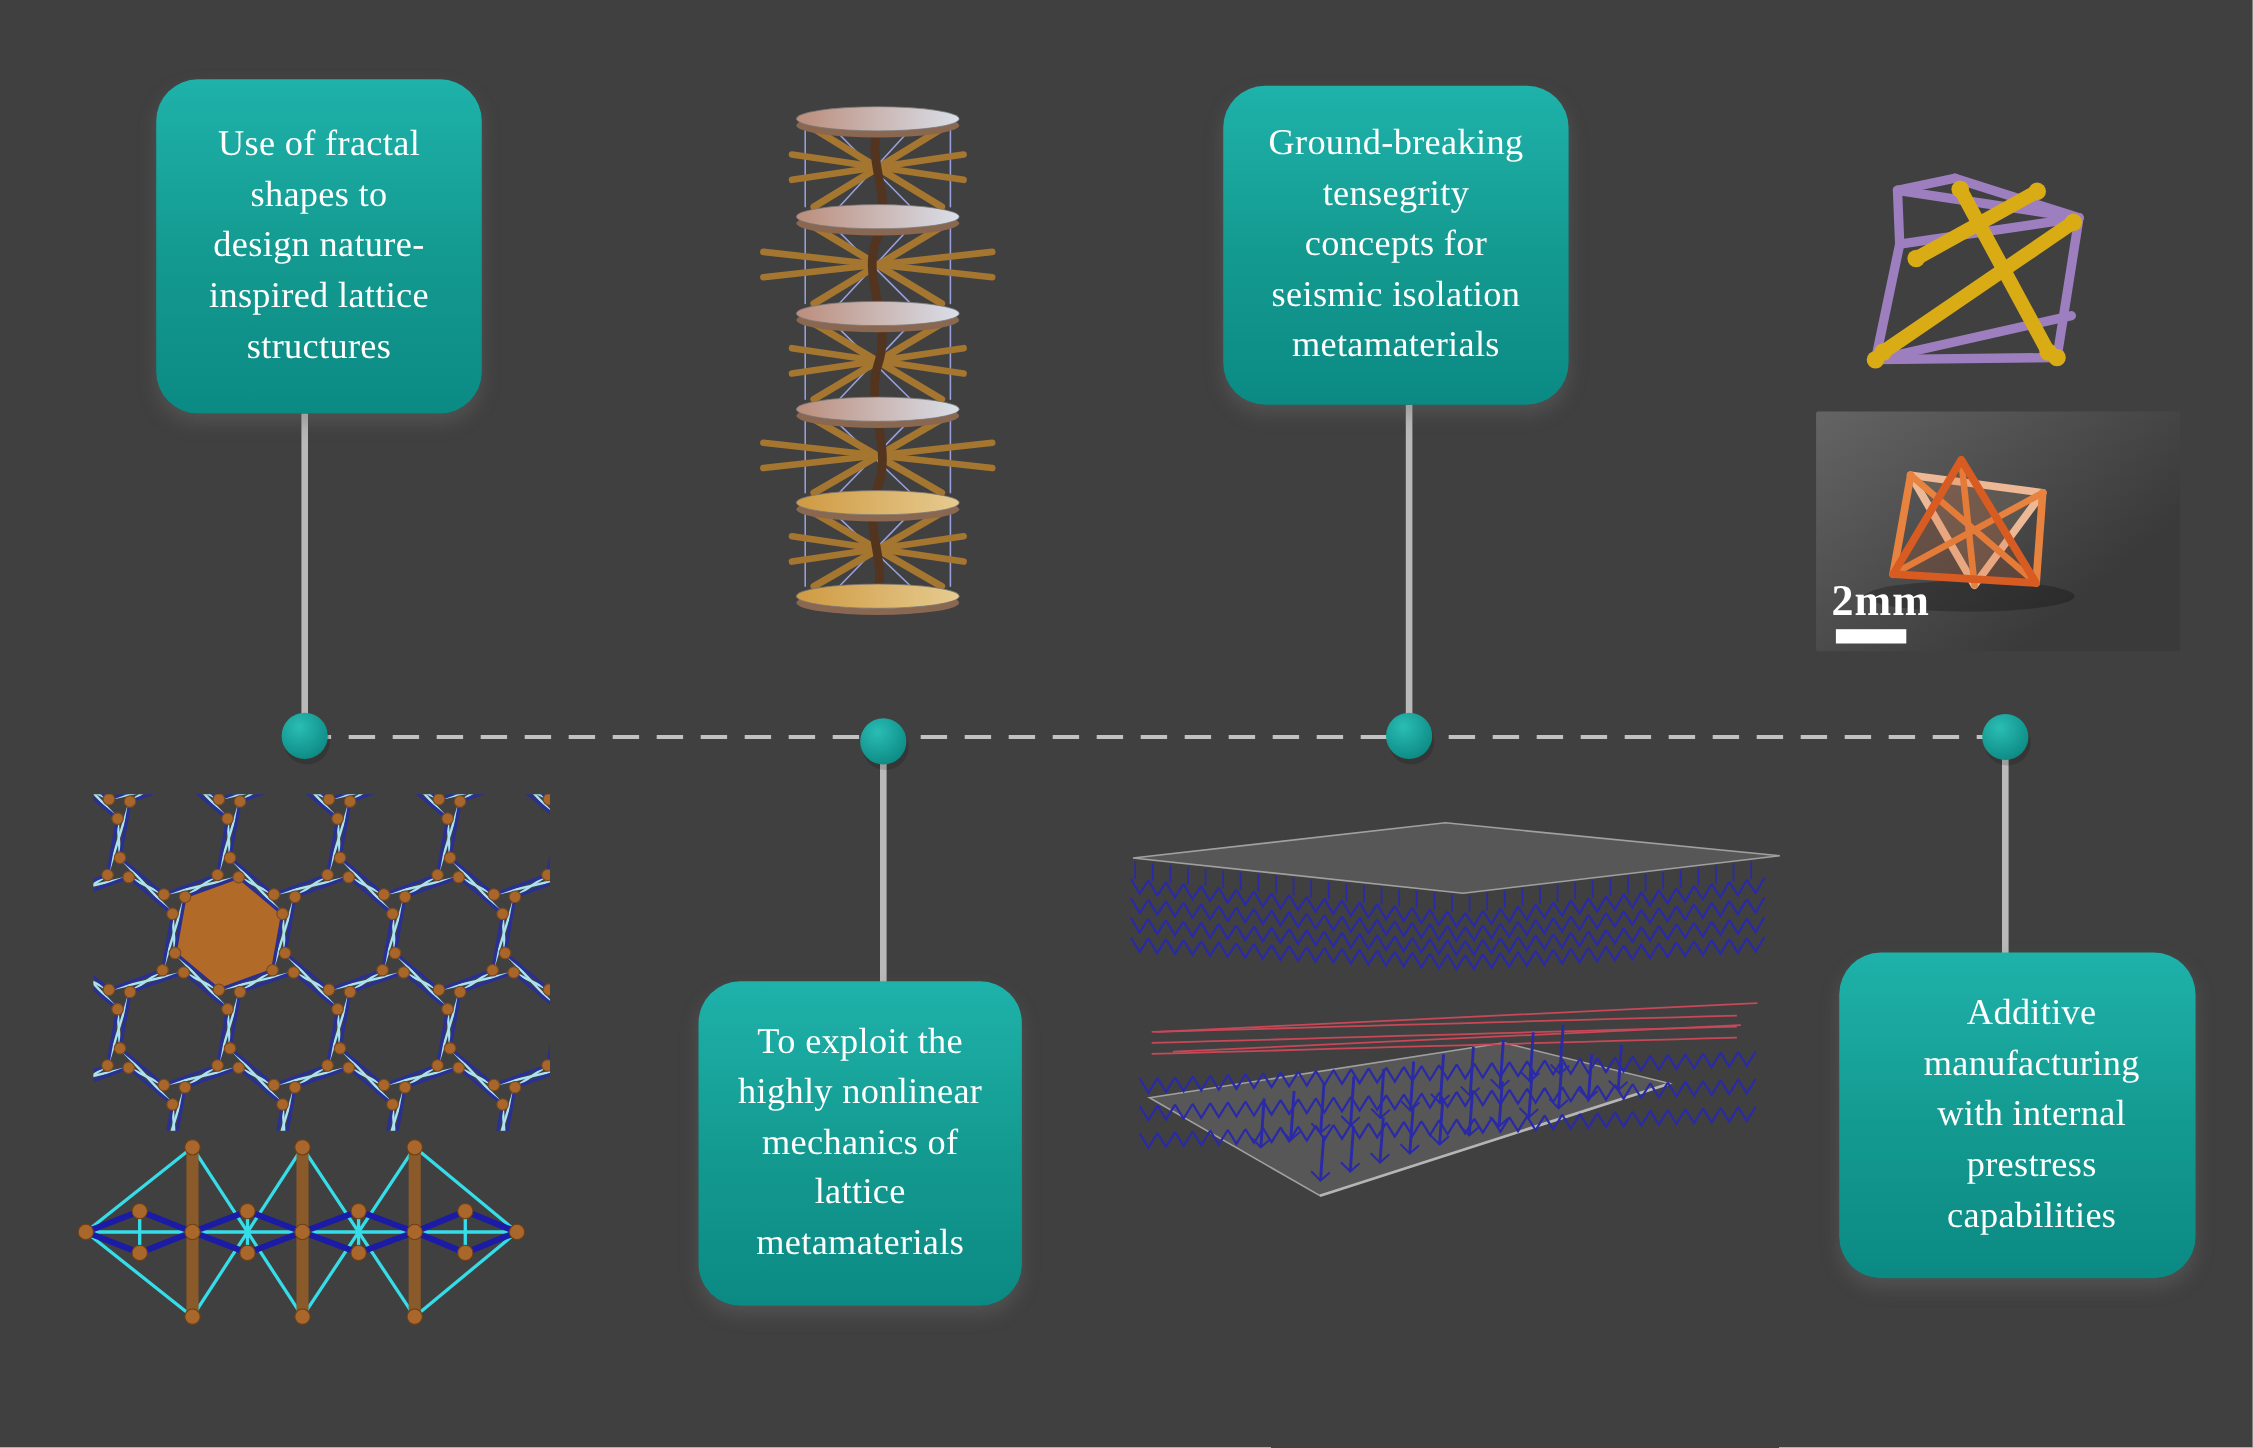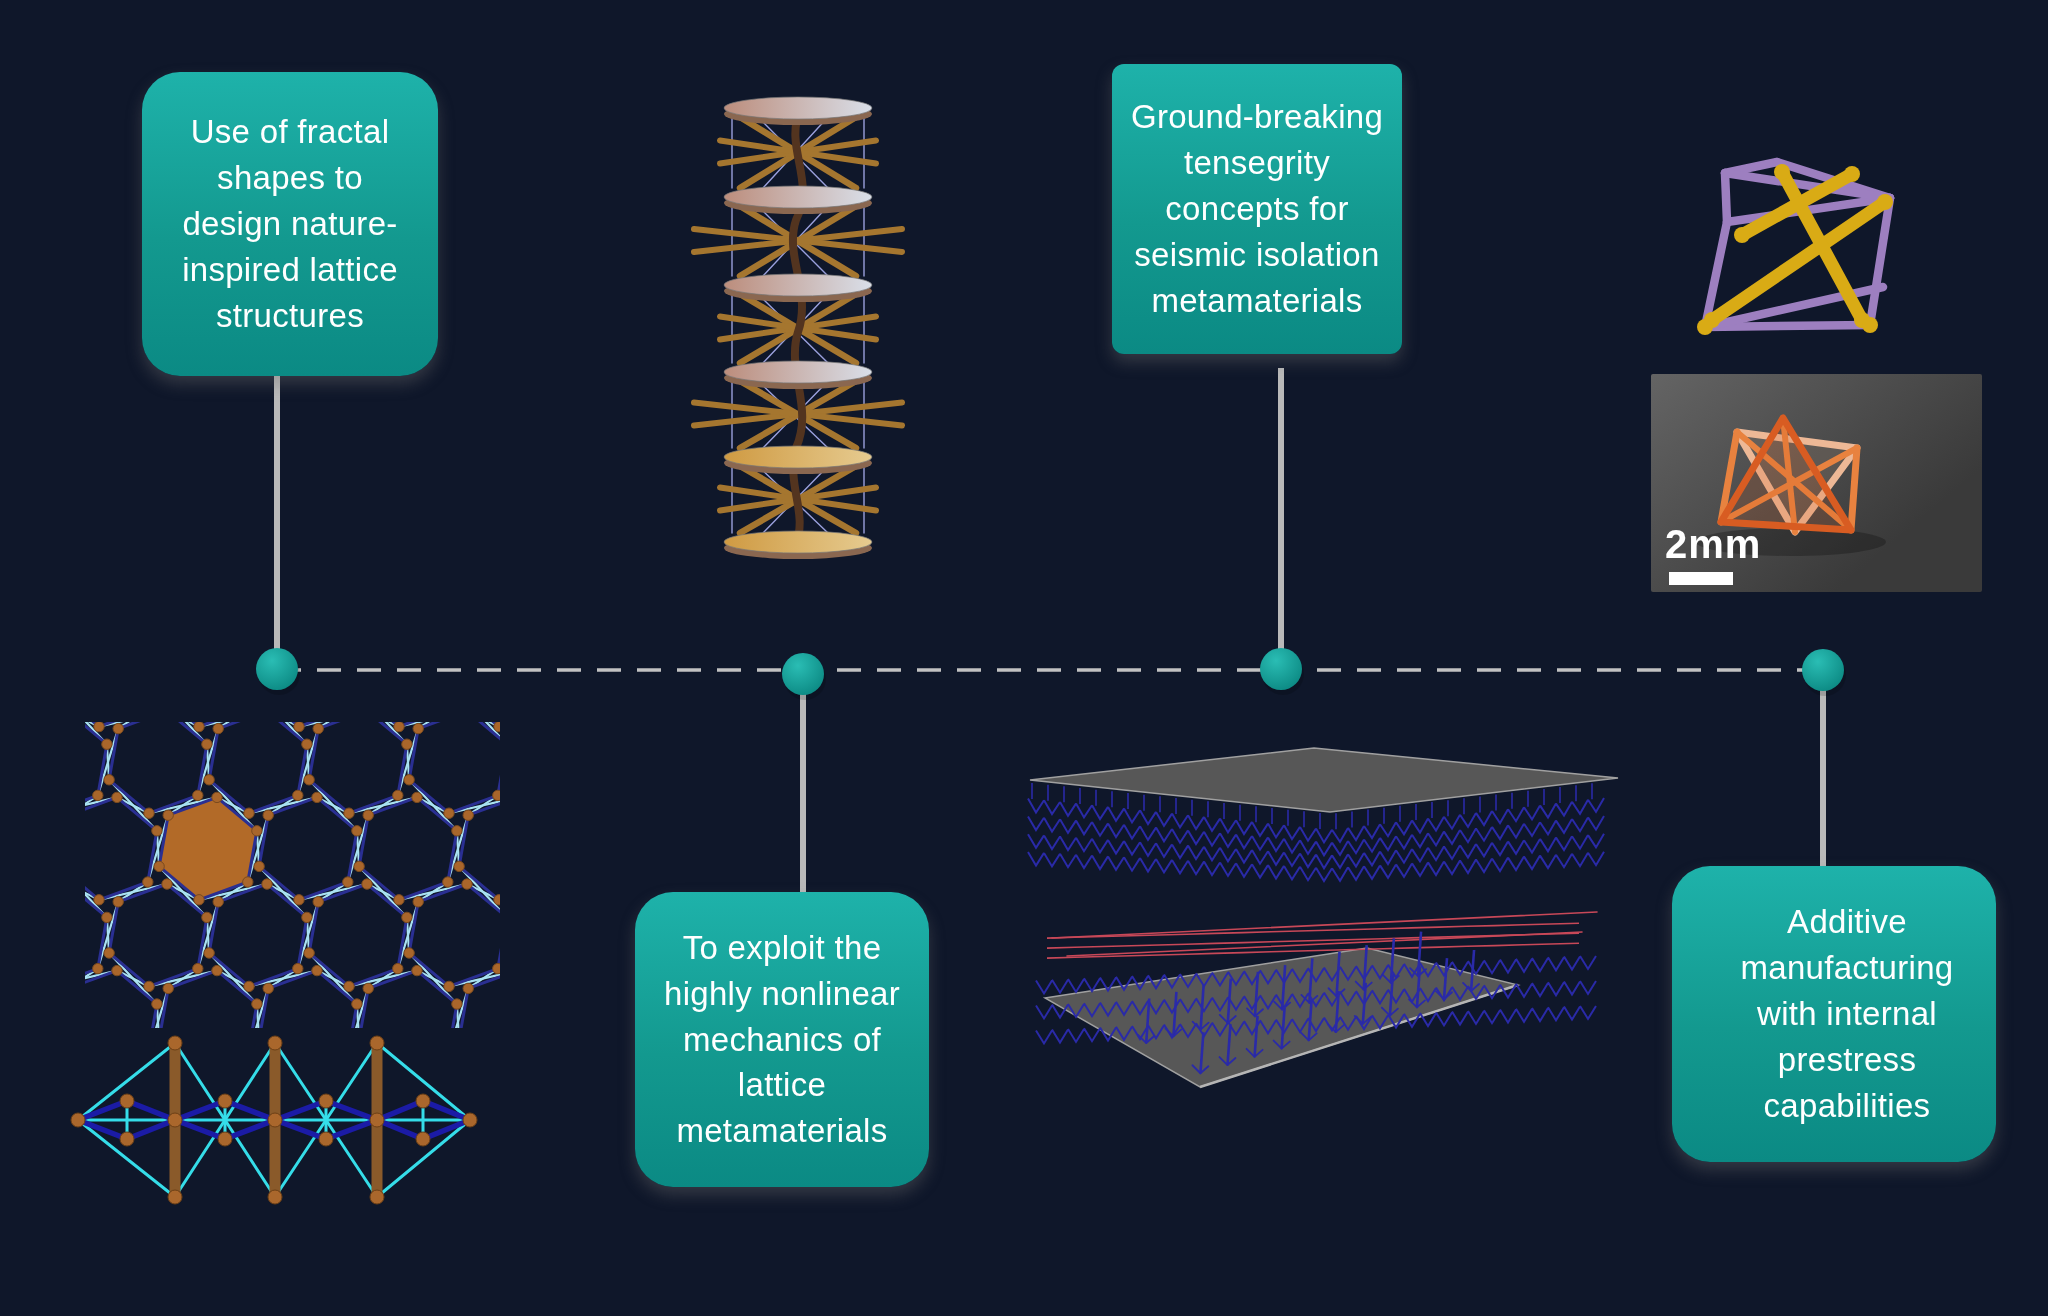--- a/index.html
+++ b/index.html
@@ -1,17 +1,17 @@
 <!DOCTYPE html>
 <html><head>
 <meta charset="utf-8">
 <style>
   html,body{margin:0;padding:0;background:#ffffff;}
-  .stage{position:relative;width:2048px;height:1316px;background:#0f172a;overflow:hidden;
-         font-family:Liberation Sans, sans-serif;}
+  .stage{position:relative;width:2048px;height:1316px;background:#404040;overflow:hidden;
+         font-family:Liberation Serif, serif;}
   .callout{position:absolute;border-radius:38px;color:#fff;display:flex;align-items:center;
            justify-content:center;text-align:center;box-shadow:0 8px 16px rgba(110,110,110,.38);}
   .callout-text{white-space:pre-line;font-size:33px;line-height:1.39;font-weight:400;letter-spacing:.3px;}
   .fig{position:absolute;}
   .photo{position:absolute;overflow:hidden;border-radius:2px;}
   .scale-label{position:absolute;left:14px;top:148px;font-weight:bold;font-size:40px;letter-spacing:1px;}
   .scale-bar{position:absolute;left:18px;top:198px;width:64px;height:13px;}
 </style>
 </head>
 <body>
@@ -41,21 +41,21 @@
     </svg>
 
   <div class="callout" style="left: 142px; top: 72px; width: 296px; height: 304px; background: linear-gradient(rgb(30, 178, 170) 0%, rgb(19, 153, 143) 55%, rgb(11, 138, 132) 100%); color: rgb(255, 255, 255);">
     <div class="callout-text">Use of fractal
 shapes to
 design nature-
 inspired lattice
 structures</div>
   </div>
 
-  <div class="callout" style="left: 1112px; top: 64px; width: 290px; height: 290px; background: linear-gradient(rgb(30, 178, 170) 0%, rgb(19, 153, 143) 55%, rgb(11, 138, 132) 100%); color: rgb(255, 255, 255); border-radius: 12px;">
+  <div class="callout" style="left: 1112px; top: 78px; width: 314px; height: 290px; background: linear-gradient(rgb(30, 178, 170) 0%, rgb(19, 153, 143) 55%, rgb(11, 138, 132) 100%); color: rgb(255, 255, 255);">
     <div class="callout-text">Ground-breaking
 tensegrity
 concepts for
 seismic isolation
 metamaterials</div>
   </div>
 
   <div class="callout" style="left: 635px; top: 892px; width: 294px; height: 295px; background: linear-gradient(rgb(30, 178, 170) 0%, rgb(19, 153, 143) 55%, rgb(11, 138, 132) 100%); color: rgb(255, 255, 255);">
     <div class="callout-text">To exploit the
 highly nonlinear

